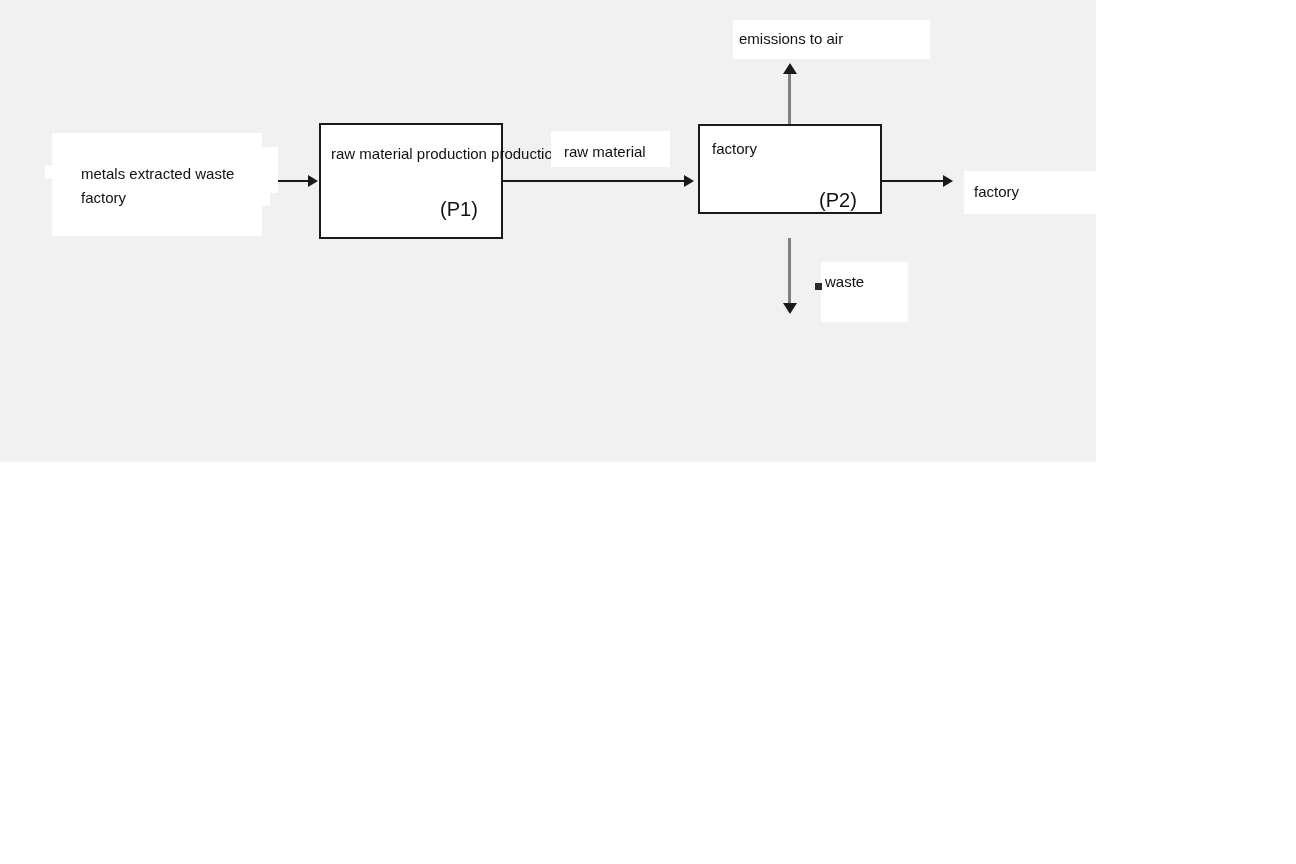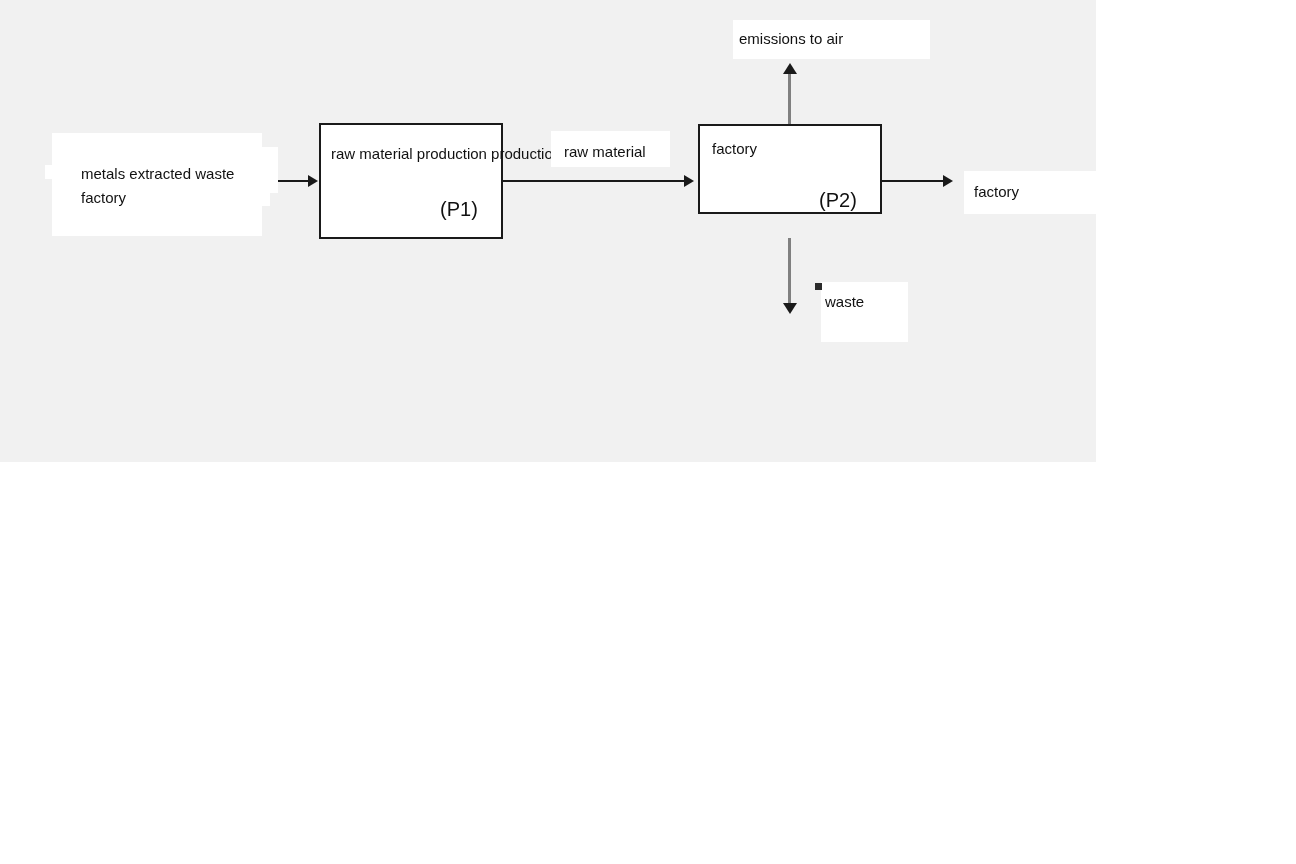--- a/index.html
+++ b/index.html
@@ -167,18 +167,18 @@
   <div class="arrow-h-head" style="left:943px; top:175px;"></div>
 
   <div class="flow-label" style="left:964px; top:171px; width:132px; height:43px;">
     <span style="left:10px; top:12px;">factory</span>
   </div>
 
   <div class="arrow-v" style="left:788px; top:238px; height:68px;"></div>
   <div class="arrow-v-head-down" style="left:783px; top:303px;"></div>
 
   <div class="speck" style="left:815px; top:283px; width:7px; height:7px;"></div>
-  <div class="flow-label" style="left:821px; top:262px; width:87px; height:60px;margin-top:20px;">
+  <div class="flow-label" style="left:821px; top:262px; width:87px; height:60px;">
     <span style="left:4px; top:11px;">waste</span>
   </div>
 
 
 </div>
 
 </body></html>

